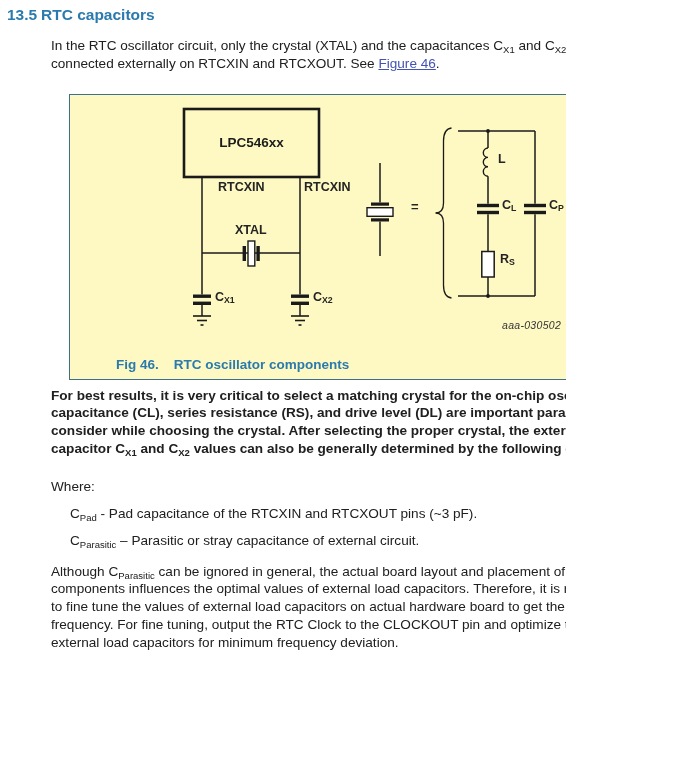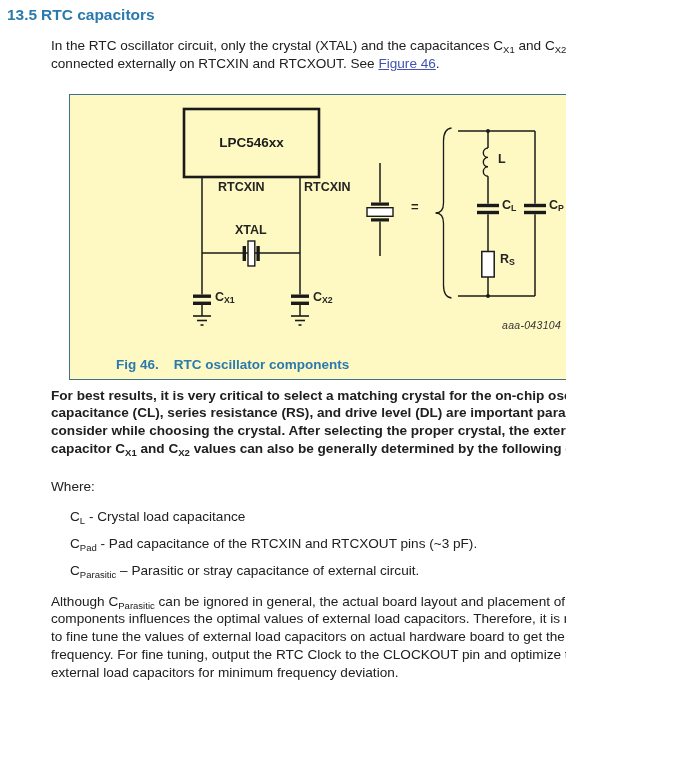--- a/index.html
+++ b/index.html
@@ -155,31 +155,30 @@
       <span class="dlabel" style="left:148px;top:86px;">RTCXIN</span>
       <span class="dlabel" style="left:234px;top:86px;">RTCXIN</span>
       <span class="dlabel" style="left:165px;top:129px;">XTAL</span>
       <span class="dlabel" style="left:145px;top:196px;">C<sub>X1</sub></span>
       <span class="dlabel" style="left:243px;top:196px;">C<sub>X2</sub></span>
       <span class="dlabel" style="left:341px;top:105px;font-size:13px;">=</span>
       <span class="dlabel" style="left:428px;top:58px;">L</span>
       <span class="dlabel" style="left:432px;top:104px;">C<sub>L</sub></span>
       <span class="dlabel" style="left:479px;top:104px;">C<sub>P</sub></span>
       <span class="dlabel" style="left:430px;top:158px;">R<sub>S</sub></span>
-      <span class="fig-ref">aaa-043104</span>
+      <span class="fig-ref">aaa-030502</span>
     </div>
     <div class="fig-caption">
       <span class="cap-label">Fig 46.</span><span class="cap-title">RTC oscillator components</span>
     </div>
   </div>
 
   <p class="body-text p2">For best results, it is very critical to select a matching crystal for the on-chip oscillator. Load capacitance (CL), series resistance (RS), and drive level (DL) are important parameters to consider while choosing the crystal. After selecting the proper crystal, the external load capacitor C<sub>X1</sub> and C<sub>X2</sub> values can also be generally determined by the following expression:</p>
 
 
   <div class="where-label">Where:</div>
 
-  <div class="def first">C<sub>L</sub> - Crystal load capacitance</div>
   <div class="def">C<sub>Pad</sub> - Pad capacitance of the RTCXIN and RTCXOUT pins (~3 pF).</div>
   <div class="def">C<sub>Parasitic</sub> – Parasitic or stray capacitance of external circuit.</div>
 
   <p class="body-text p3">Although C<sub>Parasitic</sub> can be ignored in general, the actual board layout and placement of external components influences the optimal values of external load capacitors. Therefore, it is recommended to fine tune the values of external load capacitors on actual hardware board to get the accurate clock frequency. For fine tuning, output the RTC Clock to the CLOCKOUT pin and optimize the values of external load capacitors for minimum frequency deviation.</p>
 
 </div>
 
 </body></html>

